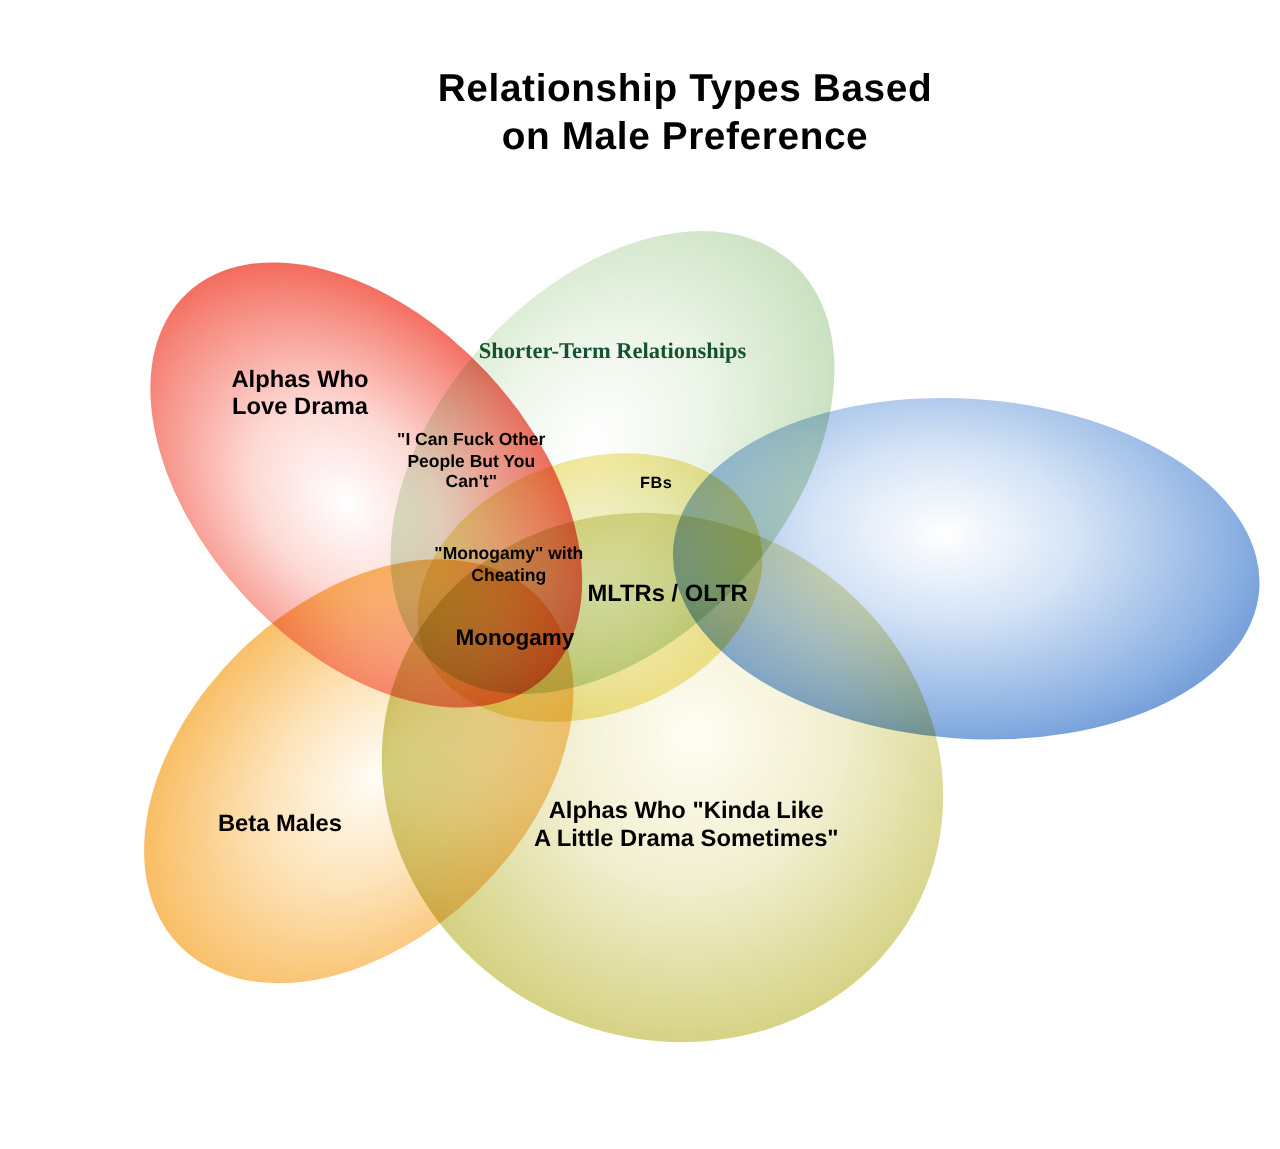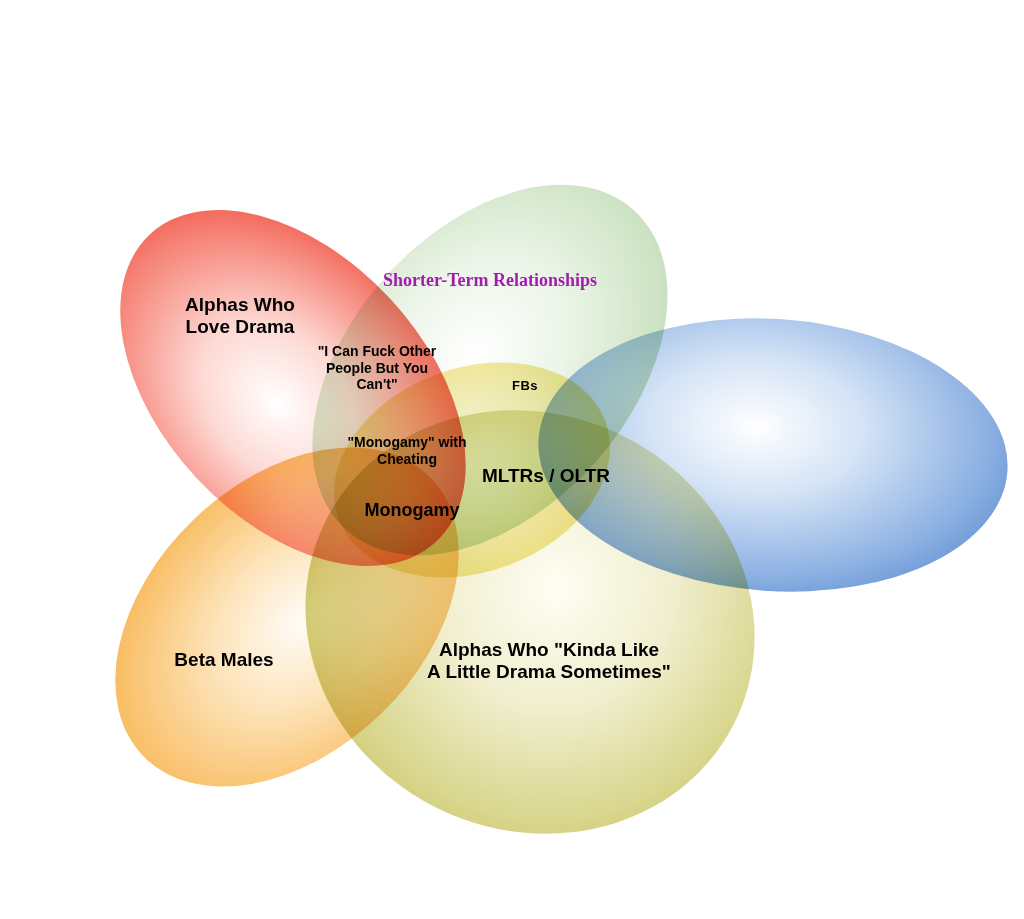--- a/index.html
+++ b/index.html
@@ -70,39 +70,41 @@
     transform: translate(-50%, -50%);
     text-align: center;
     font-weight: bold;
     color: #000000;
     line-height: 1.18;
     white-space: pre-line;
     z-index: 10;
   }
   .serif-lbl {
     font-family: "Liberation Serif", serif;
-    color: #a21caf;
+    color: #14532d;
   }
   .lbl-alphas-love   { left: 240px; top: 316px; font-size: 19px; }
   .lbl-shorter-term  { left: 490px; top: 281px; font-size: 18px; }
   .lbl-i-can         { left: 377px; top: 368px; font-size: 14px; }
   .lbl-fbs           { left: 525px; top: 386px; font-size: 13px; letter-spacing: 0.5px; }
   .lbl-longer-term   { left: 470px; top: 421px; font-size: 18px; }
   .lbl-mono-cheat    { left: 407px; top: 451px; font-size: 14px; }
-  .lbl-mltrs         { left: 534px; top: 476px; font-size: 19px; margin-left: 12px; }
+  .lbl-mltrs         { left: 534px; top: 476px; font-size: 19px; }
   .lbl-monogamy      { left: 412px; top: 511px; font-size: 18px; }
   .lbl-alphas-hate   { left: 826px; top: 446px; font-size: 19px; }
   .lbl-beta-males    { left: 224px; top: 660px; font-size: 19px; }
   .lbl-kinda-like    { left: 549px; top: 661px; font-size: 19px; }
 </style>
 </head>
 <body>
 
 <div class="stage">
 
+  <div class="title">Relationship Types Based
+on Male Preference</div>
 
   <div class="ellipse el-green"></div>
   <div class="ellipse el-red"></div>
   <div class="ellipse el-blue"></div>
   <div class="ellipse el-orange"></div>
   <div class="ellipse el-olive"></div>
   <div class="ellipse el-yellow"></div>
 
   <div class="lbl lbl-alphas-love">Alphas Who
 Love Drama</div>

